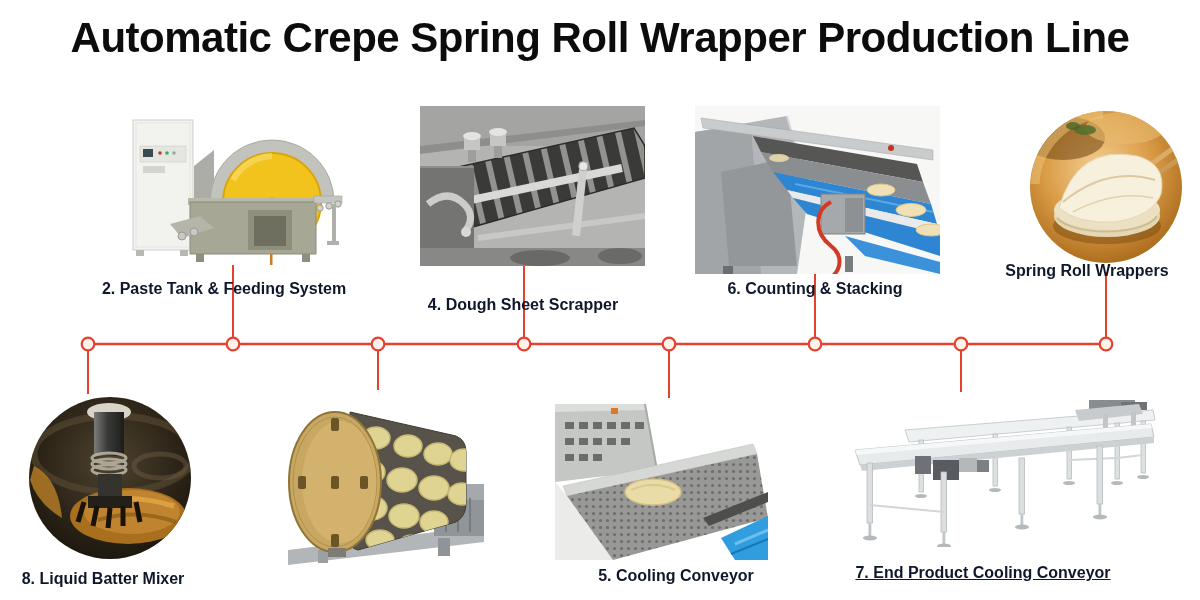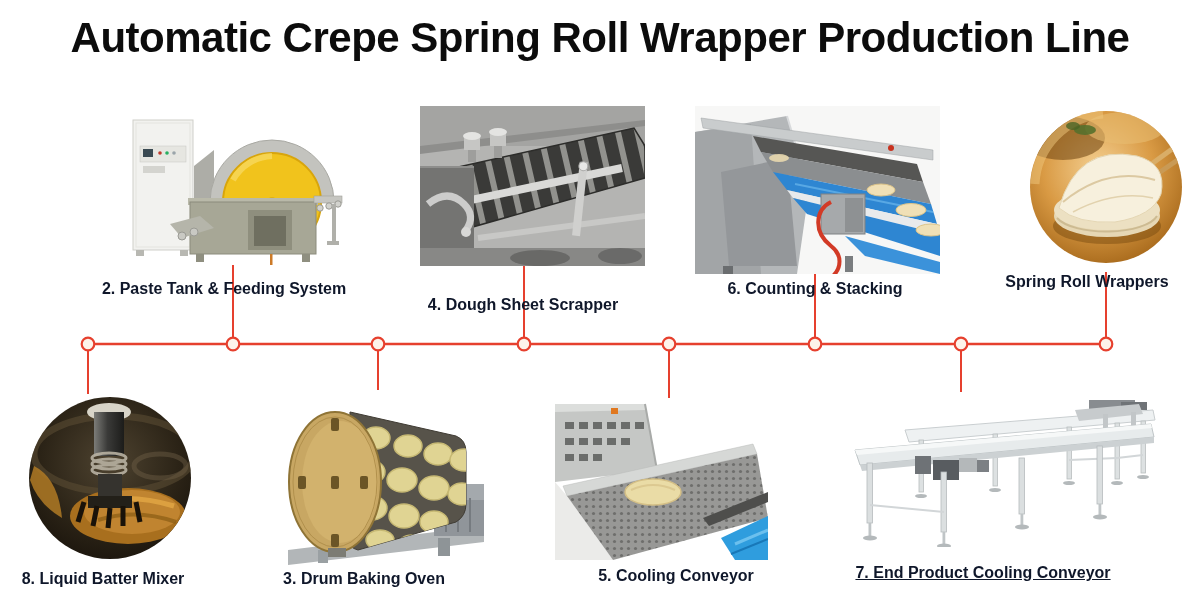--- a/index.html
+++ b/index.html
@@ -28,21 +28,21 @@
   .st-endconv {left:853px; top:400px; width:305px; height:147px;}
   .st-wrap    {left:1029px;top:110px; width:154px; height:154px;}
   
   .lab-1{left:103px; top:570px;}
   .lab-2{left:224px; top:280px;}
   .lab-3{left:364px; top:570px;}
   .lab-4{left:523px; top:296px;}
   .lab-5{left:676px; top:567px;}
   .lab-6{left:815px; top:280px;}
   .lab-7{left:983px; top:564px;text-decoration:underline;}
-  .lab-8{left:1087px;top:273px;}
+  .lab-8{left:1087px;top:262px;}
 </style>
 </head>
 <body>
 
 <div class="stage">
 
   <div class="title">Automatic Crepe Spring Roll Wrapper Production Line</div>
 
   <svg class="connector" width="1200" height="600" viewBox="0 0 1200 600">
     <g stroke="#e6402e" stroke-width="2.4" fill="none">
@@ -392,20 +392,19 @@
         <path d="M28,108 A52,20 0 0 0 128,106" stroke="#cdbb92" stroke-width="2" fill="none"></path>
         <path d="M30,98 Q48,34 108,46 Q138,54 132,84 Q124,106 86,112 Q48,114 30,98 Z" fill="#f7f0dd" stroke="#e4d6b4"></path>
         <path d="M34,92 Q78,56 126,70" stroke="#dcc9a2" stroke-width="2" fill="none"></path>
         <path d="M44,102 Q86,80 124,88" stroke="#e2d2ae" stroke-width="1.5" fill="none"></path>
       </g>
     </svg>
   </div>
 
   <div class="label lab-1">8. Liquid Batter Mixer</div>
   <div class="label lab-2">2. Paste Tank &amp; Feeding System</div>
-  <div class="label lab-3">3. Drum Baking Oven</div>
   <div class="label lab-4">4. Dough Sheet Scrapper</div>
   <div class="label lab-5">5. Cooling Conveyor</div>
   <div class="label lab-6">6. Counting &amp; Stacking</div>
   <div class="label lab-7">7. End Product Cooling Conveyor</div>
   <div class="label lab-8">Spring Roll Wrappers</div>
 
 </div>
 
 </body></html>

